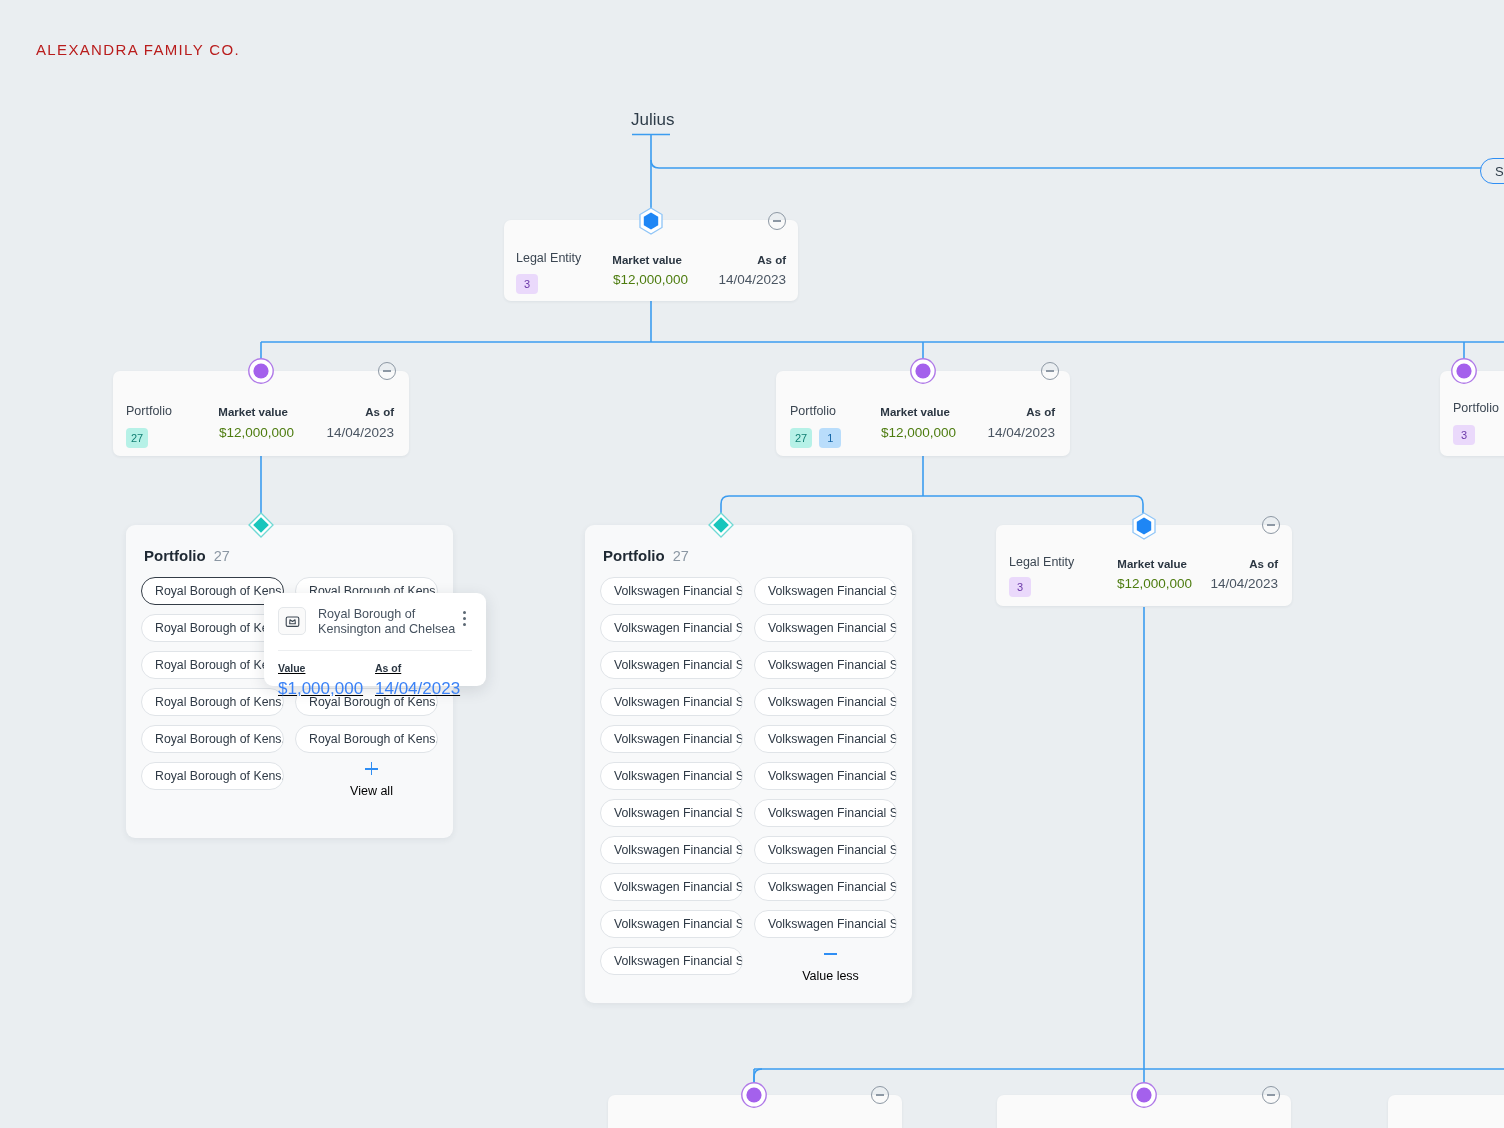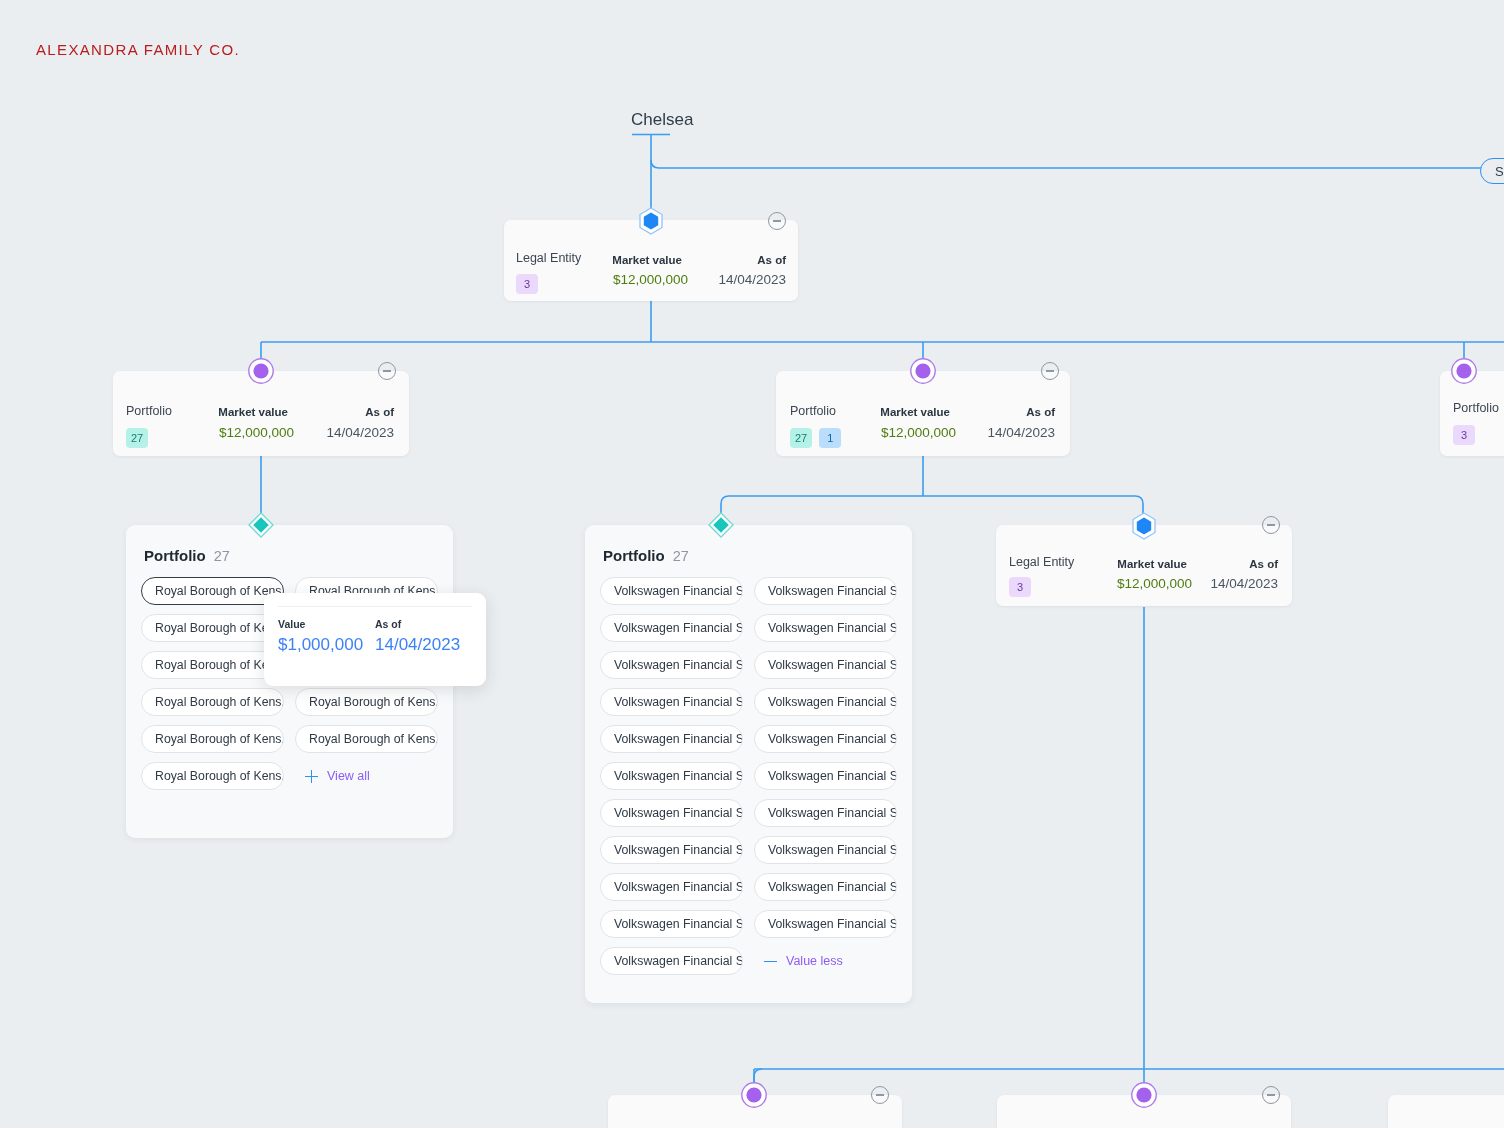--- a/index.html
+++ b/index.html
@@ -114,22 +114,23 @@
     display:flex;align-items:center;
     padding:0 13px;
     font-size:12.3px;color:#2f3a46;
     white-space:nowrap;overflow:hidden;
   }
   .pill.active{border:1.5px solid #343d47;}
   .viewlink{
     width:143px;height:28px;box-sizing:border-box;
     display:flex;align-items:center;gap:9px;
     padding-left:10px;
-    font-size:12.5px;color:#8b5cf6;
+    font-size:12.5px;color:#000000;
     white-space:nowrap;
+    flex-direction:column;
   }
   .viewlink .ic{
     width:13px;height:13px;position:relative;display:inline-block;flex:none;
   }
   .viewlink .ic::before{
     content:"";position:absolute;left:0;top:6px;width:13px;height:1.6px;background:#2f8ef4;
   }
   .viewlink.plus .ic::after{
     content:"";position:absolute;left:5.7px;top:0.3px;width:1.6px;height:13px;background:#2f8ef4;
   }
@@ -148,21 +149,21 @@
     display:flex;align-items:center;justify-content:center;
   }
   .pop-name{
     margin-left:12px;flex:1;
     font-size:12.6px;line-height:15px;color:#46525f;
   }
   .pop-dots{width:16px;flex:none;display:flex;flex-direction:column;
     align-items:center;justify-content:center;gap:3px;padding-top:4px;}
   .pop-dots i{width:3px;height:3px;border-radius:50%;background:#5c6874;display:block;}
   .pop-div{height:1px;background:#eceef0;margin:13px 14px 0 14px;}
-  .pop-grid{display:flex;padding:11px 14px 15px 14px;}
+  .pop-grid{display:flex;padding:11px 14px 15px 14px;text-decoration:underline;}
   .pop-col{flex:1;}
   .pop-lab{font-size:10.5px;font-weight:700;color:#2b3642;margin-bottom:5px;}
   .pop-val{font-size:17px;color:#3b82f6;}
 </style>
 </head>
 <body>
 
 <div class="stage">
 
   <div class="brand">ALEXANDRA FAMILY CO.</div>
@@ -191,21 +192,21 @@
 
       <line x1="1144" y1="607" x2="1144" y2="1069"></line>
       <line x1="754" y1="1069" x2="1504" y2="1069"></line>
       <path d="M754 1069 q0 -0 0 0"></path>
       <line x1="754" y1="1069" x2="754" y2="1095"></line>
       <line x1="1144" y1="1069" x2="1144" y2="1095"></line>
       <path d="M762 1069 q-8 0 -8 8 V1095"></path>
     </g>
   </svg>
 
-  <div class="root-label">Chelsea</div>
+  <div class="root-label">Julius</div>
   <div class="spouse-pill">Spouse</div>
 
   <div class="card" style="left:504px;top:220px;width:294px;height:81px;">
     <div class="kind-label" style="left:12px;top:31px;">Legal Entity</div>
     <div class="badges" style="left:12px;top:54px;">
       <span class="badge lilac">3</span>
     </div>
     <div class="mv-label" style="right:116px;top:34px;">Market value</div>
     <div class="asof-label" style="right:12px;top:34px;">As of</div>
     <div class="mv-val" style="right:110px;top:52px;">$12,000,000</div>
@@ -292,20 +293,34 @@
       </div>
   </div>
   <div class="glyph" style="left:248px;top:512px;">
     <svg width="26" height="26" viewBox="0 0 26 26">
       <polygon points="13,1 25,13 13,25 1,13" fill="#ffffff" stroke="#6fd9d4" stroke-width="1.3"></polygon>
       <polygon points="13,5.2 20.8,13 13,20.8 5.2,13" fill="#18c6bc"></polygon>
     </svg>
   </div>
 
   <div class="popover" style="left:264px;top:593px;width:222px;height:93px;">
+    <div class="pop-head">
+      <span class="pop-icon">
+        <svg width="15" height="15" viewBox="0 0 16 16" fill="none" stroke="#3c4752" stroke-width="1.2">
+          <rect x="1.3" y="3.2" width="13.4" height="10" rx="1.6"></rect>
+          <path d="M5 10.4 L5.3 6.1 L8 8 L10.7 6.1 L11 10.4 Z" stroke-linejoin="round"></path>
+        </svg>
+      </span>
+      <span class="pop-name">Royal Borough of Kensington and Chelsea</span>
+      <span class="pop-dots">
+          <i></i>
+          <i></i>
+          <i></i>
+        </span>
+    </div>
     <div class="pop-div"></div>
     <div class="pop-grid">
       <div class="pop-col">
         <div class="pop-lab">Value</div>
         <div class="pop-val">$1,000,000</div>
       </div>
       <div class="pop-col">
         <div class="pop-lab">As of</div>
         <div class="pop-val">14/04/2023</div>
       </div>

